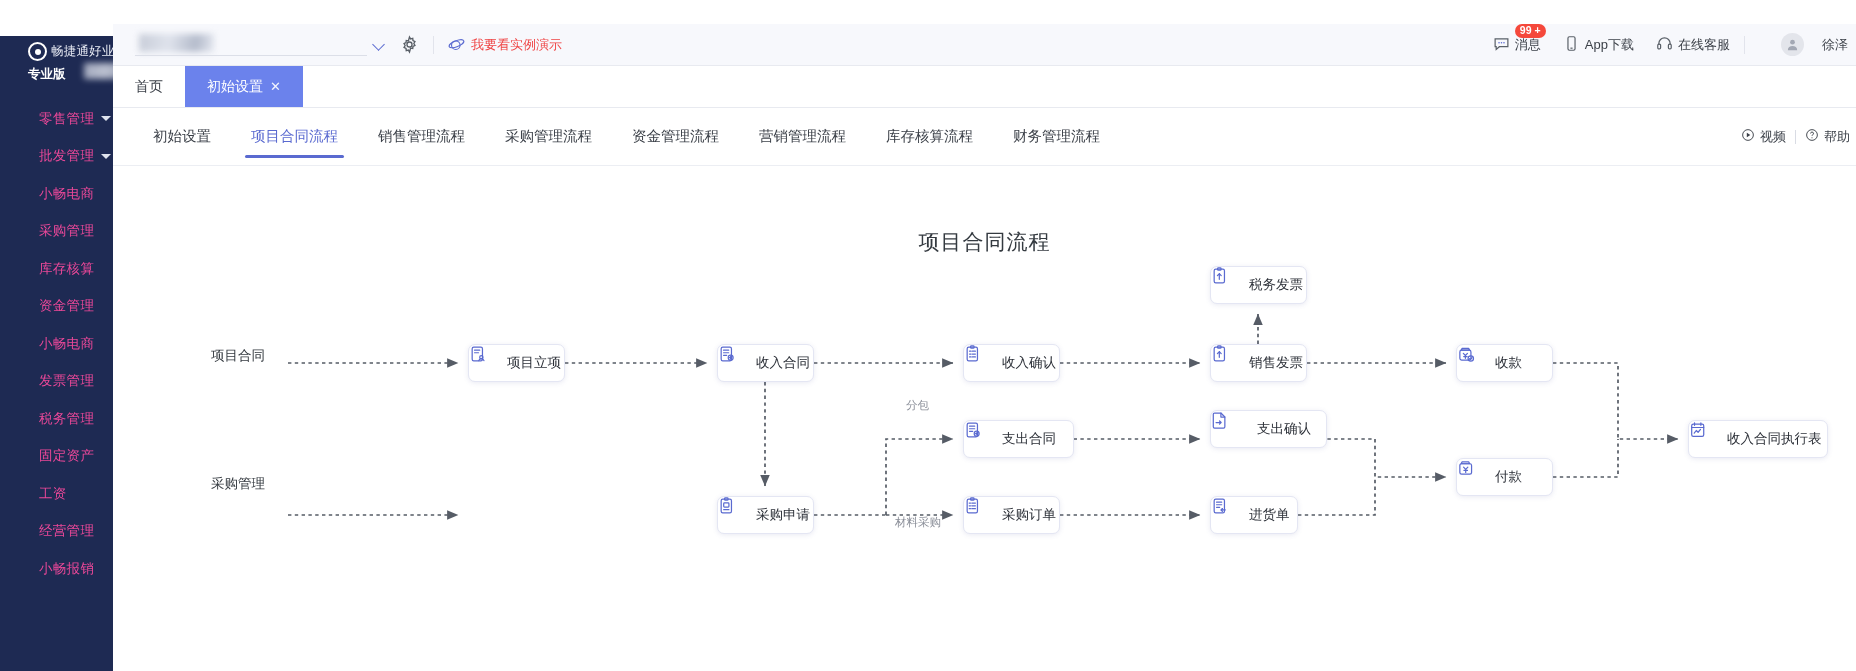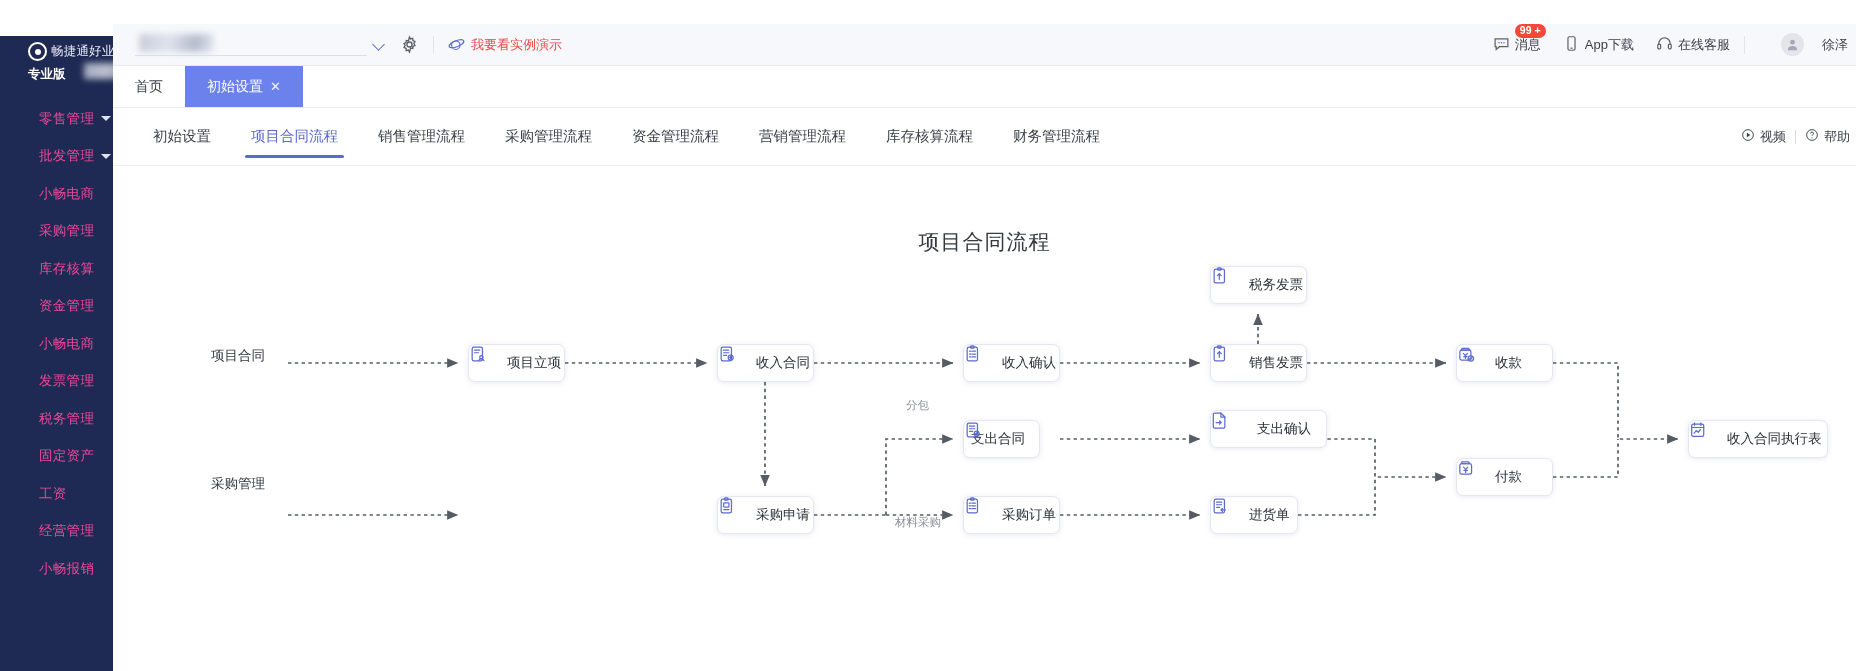--- a/index.html
+++ b/index.html
@@ -471,21 +471,21 @@
             <span class="nico">
               <svg viewBox="0 0 24 24" width="19" height="19">
                 <rect x="4" y="2.6" width="13" height="17.5" rx="2" stroke="#5a6ad0" stroke-width="1.55" fill="none" stroke-linecap="round" stroke-linejoin="round"></rect>
                 <rect x="8.3" y="1.2" width="4.4" height="2.8" rx="1" stroke="#5a6ad0" stroke-width="1.55" fill="none" stroke-linecap="round" stroke-linejoin="round"></rect>
                 <rect x="7.2" y="7.4" width="6.6" height="5.4" rx="1" stroke="#5a6ad0" stroke-width="1.55" fill="none" stroke-linecap="round" stroke-linejoin="round"></rect>
                 <line x1="7.2" y1="16" x2="13.8" y2="16" stroke="#5a6ad0" stroke-width="1.55" fill="none" stroke-linecap="round" stroke-linejoin="round"></line>
               </svg>
             </span>
             <span class="nlabel">采购申请</span>
           </div>
-          <div class="node" style="left: 850px; top: 254px; width: 77px; justify-content: flex-end;">
+          <div class="node" style="left: 850px; top: 254px; width: 111px;">
             <span class="nico">
               <svg viewBox="0 0 24 24" width="19" height="19">
                 <rect x="4" y="2.6" width="13" height="17.5" rx="2" stroke="#5a6ad0" stroke-width="1.55" fill="none" stroke-linecap="round" stroke-linejoin="round"></rect>
                 <line x1="7" y1="6.6" x2="13.5" y2="6.6" stroke="#5a6ad0" stroke-width="1.55" fill="none" stroke-linecap="round" stroke-linejoin="round"></line>
                 <line x1="7" y1="9.8" x2="13.5" y2="9.8" stroke="#5a6ad0" stroke-width="1.55" fill="none" stroke-linecap="round" stroke-linejoin="round"></line>
                 <line x1="7" y1="13" x2="11" y2="13" stroke="#5a6ad0" stroke-width="1.55" fill="none" stroke-linecap="round" stroke-linejoin="round"></line>
                 <circle cx="16" cy="16" r="3.1" stroke="#5a6ad0" stroke-width="1.55" fill="none" stroke-linecap="round" stroke-linejoin="round"></circle>
                 <path d="M14.6 16h2.8M16.2 14.7l1.3 1.3-1.3 1.3" stroke="#5a6ad0" stroke-width="1.55" fill="none" stroke-linecap="round" stroke-linejoin="round"></path>
               </svg>
             </span>

